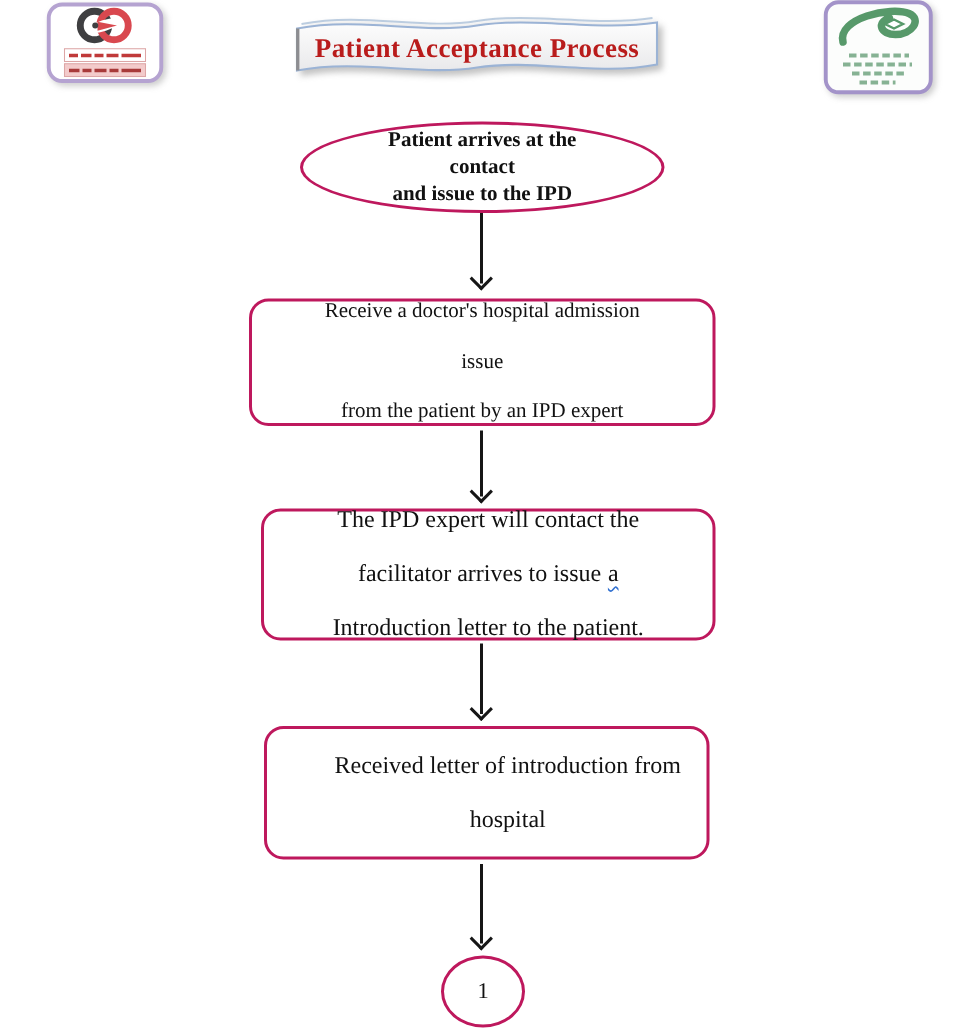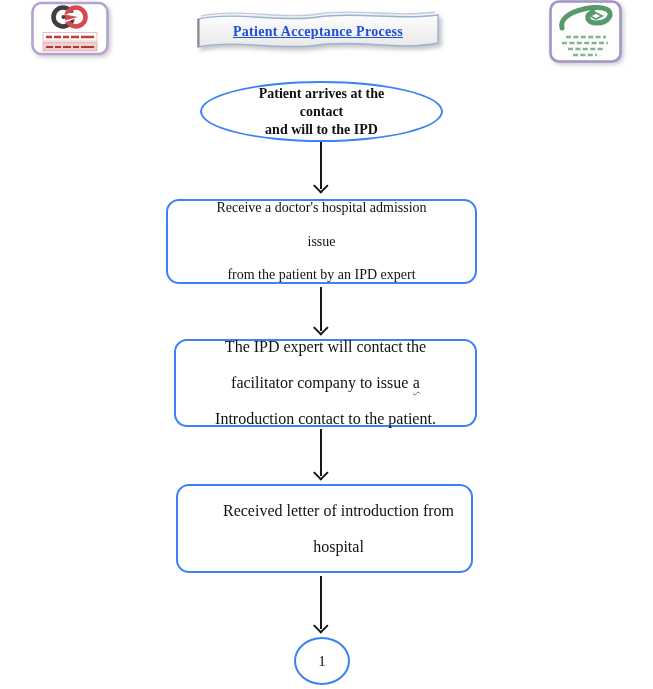--- a/index.html
+++ b/index.html
@@ -25,31 +25,30 @@
     position: absolute;
     left: 195px; top: 6px;
     width: 246px; height: 50px;
     filter: drop-shadow(3px 3px 2px rgba(120,120,120,0.45));
   }
   .banner svg { position: absolute; left: 0; top: 0; }
   .banner-title {
     position: absolute; left: 0; top: 0; right: 0; bottom: 0;
     display: flex; align-items: center; justify-content: center;
     padding-top: 2px;
-    font-size: 14px; font-weight: bold;
-    color: #1d4ed8; letter-spacing: 0.3px;
+    font-size: 18px; font-weight: bold;
+    color: #b91c1c; letter-spacing: 0.3px;
     white-space: nowrap;
-    text-decoration: underline;
   }
 
   
   .shape {
     position: absolute;
     background: #ffffff;
-    border: 2px solid #3b82f6;
+    border: 2px solid #be185d;
     display: flex; flex-direction: column; justify-content: center;
     text-align: center;
   }
   .shape .line { display: block; }
 
   .start-oval {
     left: 200px; top: 81px; width: 243px; height: 61px;
     border-radius: 50%;
     font-weight: bold; font-size: 14px; line-height: 18px;
     overflow: visible;
@@ -137,37 +136,37 @@
     <path d="M42,16 L48,13 L54,16 L48,19 Z" fill="#ffffff" stroke="#57996a" stroke-width="1.6"></path>
     <path d="M18,37 h40 M14,43 h46 M20,49 h35 M25,55 h24" stroke="#86b293" stroke-width="2.6" fill="none" stroke-dasharray="5 2.4"></path>
   </svg>
 </div>
 
 <div>
 
   <div class="shape start-oval">
     <span class="line">Patient arrives at the</span>
     <span class="line">contact</span>
-    <span class="line">and will to the IPD</span>
+    <span class="line">and issue to the IPD</span>
   </div>
 
   <div class="arrow arrow-1"></div>
 
   <div class="shape proc-box box-1">
     <span class="line">Receive a doctor's hospital admission</span>
     <span class="line">issue</span>
     <span class="line">from the patient by an IPD expert</span>
   </div>
 
   <div class="arrow arrow-2"></div>
 
   <div class="shape proc-box box-2">
     <span class="line">The IPD expert will contact the</span>
-    <span class="line"><span>facilitator company to issue</span><span class="flagged">a</span></span>
-    <span class="line">Introduction contact to the patient.</span>
+    <span class="line"><span>facilitator arrives to issue</span><span class="flagged">a</span></span>
+    <span class="line">Introduction letter to the patient.</span>
   </div>
 
   <div class="arrow arrow-3"></div>
 
   <div class="shape proc-box box-3">
     <span class="line">Received letter of introduction from</span>
     <span class="line">hospital</span>
   </div>
 
   <div class="arrow arrow-4"></div>

